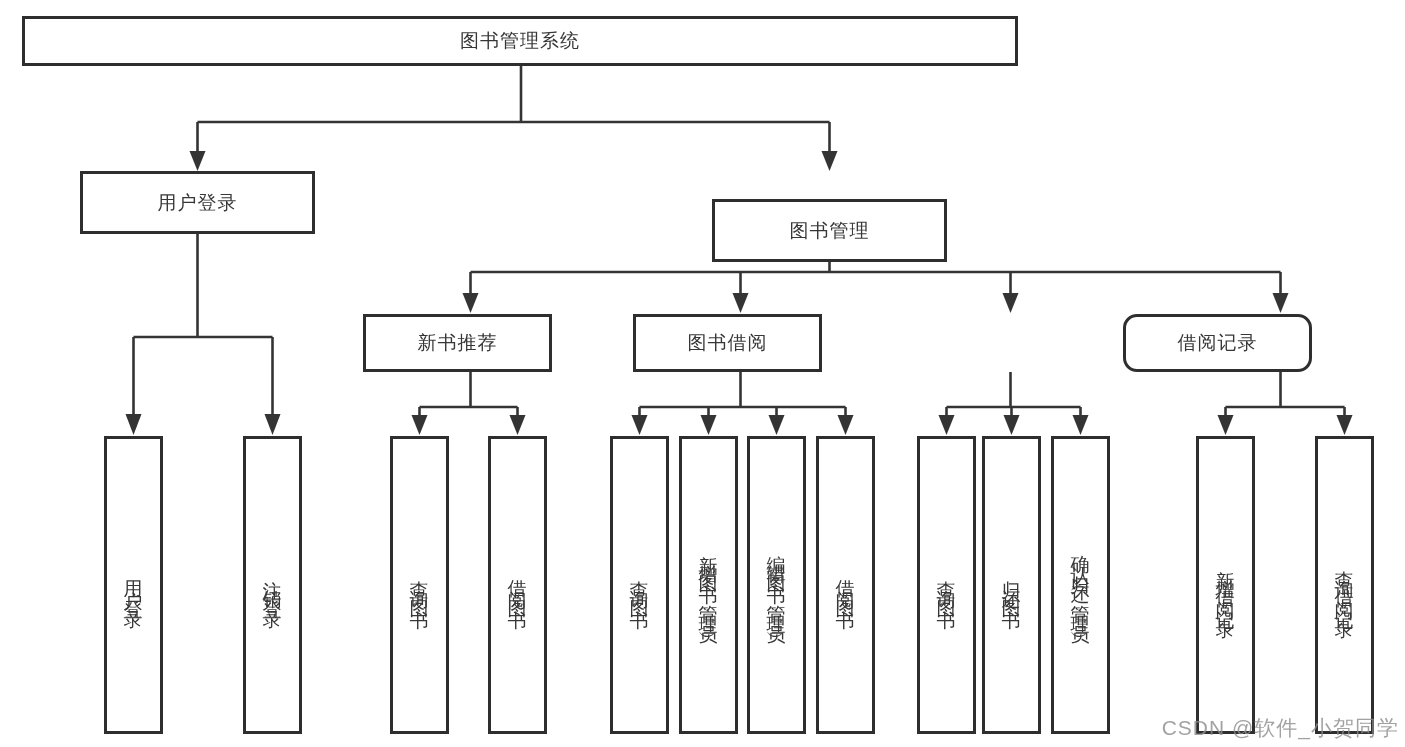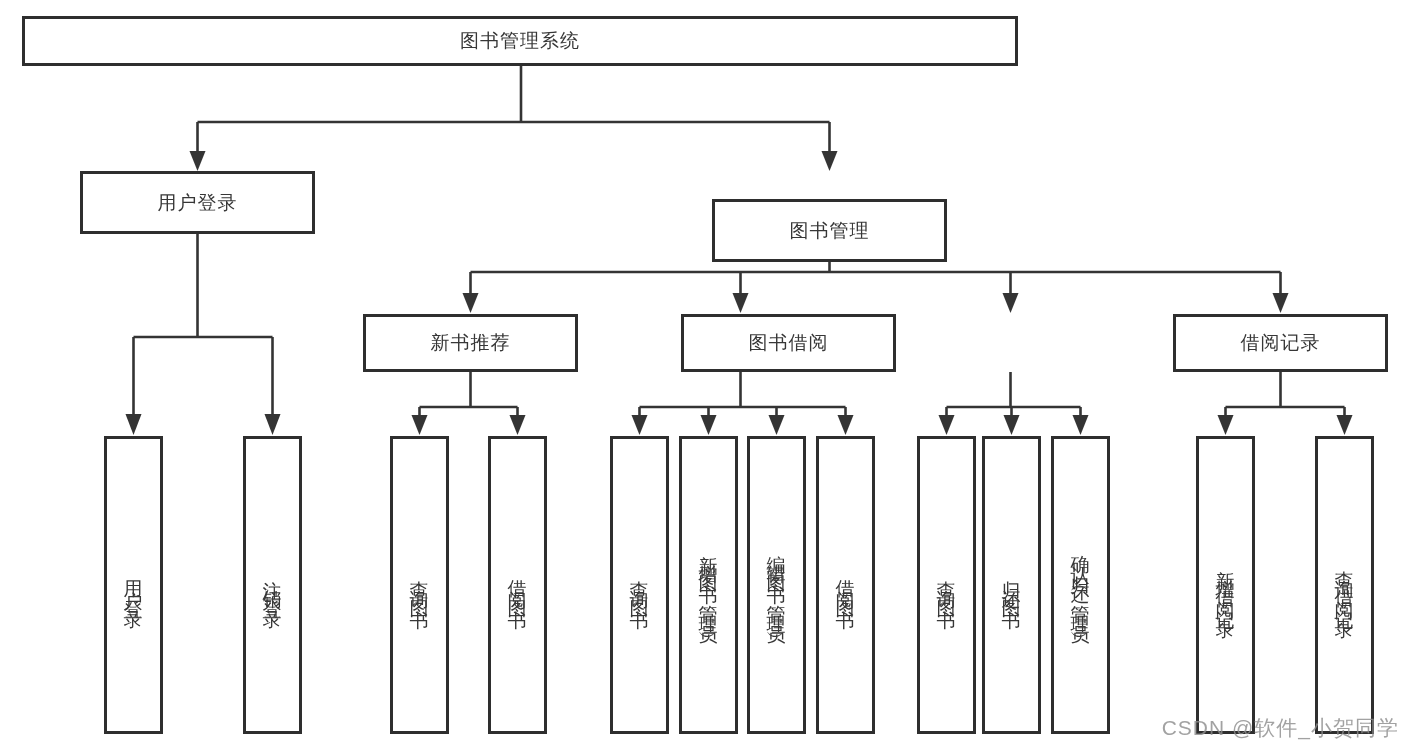--- a/index.html
+++ b/index.html
@@ -27,22 +27,22 @@
     writing-mode:vertical-rl;
     text-orientation:mixed;
     font-size:19px;
     letter-spacing:10px;
     line-height:1;
     color:#373737;
   }
   .root-box{left:22px;top:16px;width:996px;height:50px;text-align:right;}
   .l2a{left:80px;top:171px;width:235px;height:63px;}
   .l2b{left:712px;top:171px;width:235px;height:63px;margin-top:28px;}
-  .l3{top:314px;width:215px;height:58px;}
-  .l3-0{left:363px;} .l3-1{left:633px;margin-left:48px;} .l3-2{left:903px;} .l3-3{left:1173px;}
+  .l3{top:314px;width:189px;height:58px;}
+  .l3-0{left:363px;} .l3-1{left:633px;} .l3-2{left:903px;} .l3-3{left:1123px;border-radius:14px;}
   .leafA0{left:104px;} .leafA1{left:243px;}
   .leafB0{left:390px;} .leafB1{left:488px;}
   .leafC0{left:610px;} .leafC1{left:679px;} .leafC2{left:747px;} .leafC3{left:816px;}
   .leafD0{left:917px;} .leafD1{left:982px;} .leafD2{left:1051px;}
   .leafE0{left:1196px;} .leafE1{left:1315px;}
   #watermark{
     position:absolute;
     right:6px;bottom:5px;
     font-size:21px;
     color:rgba(142,142,142,0.82);

